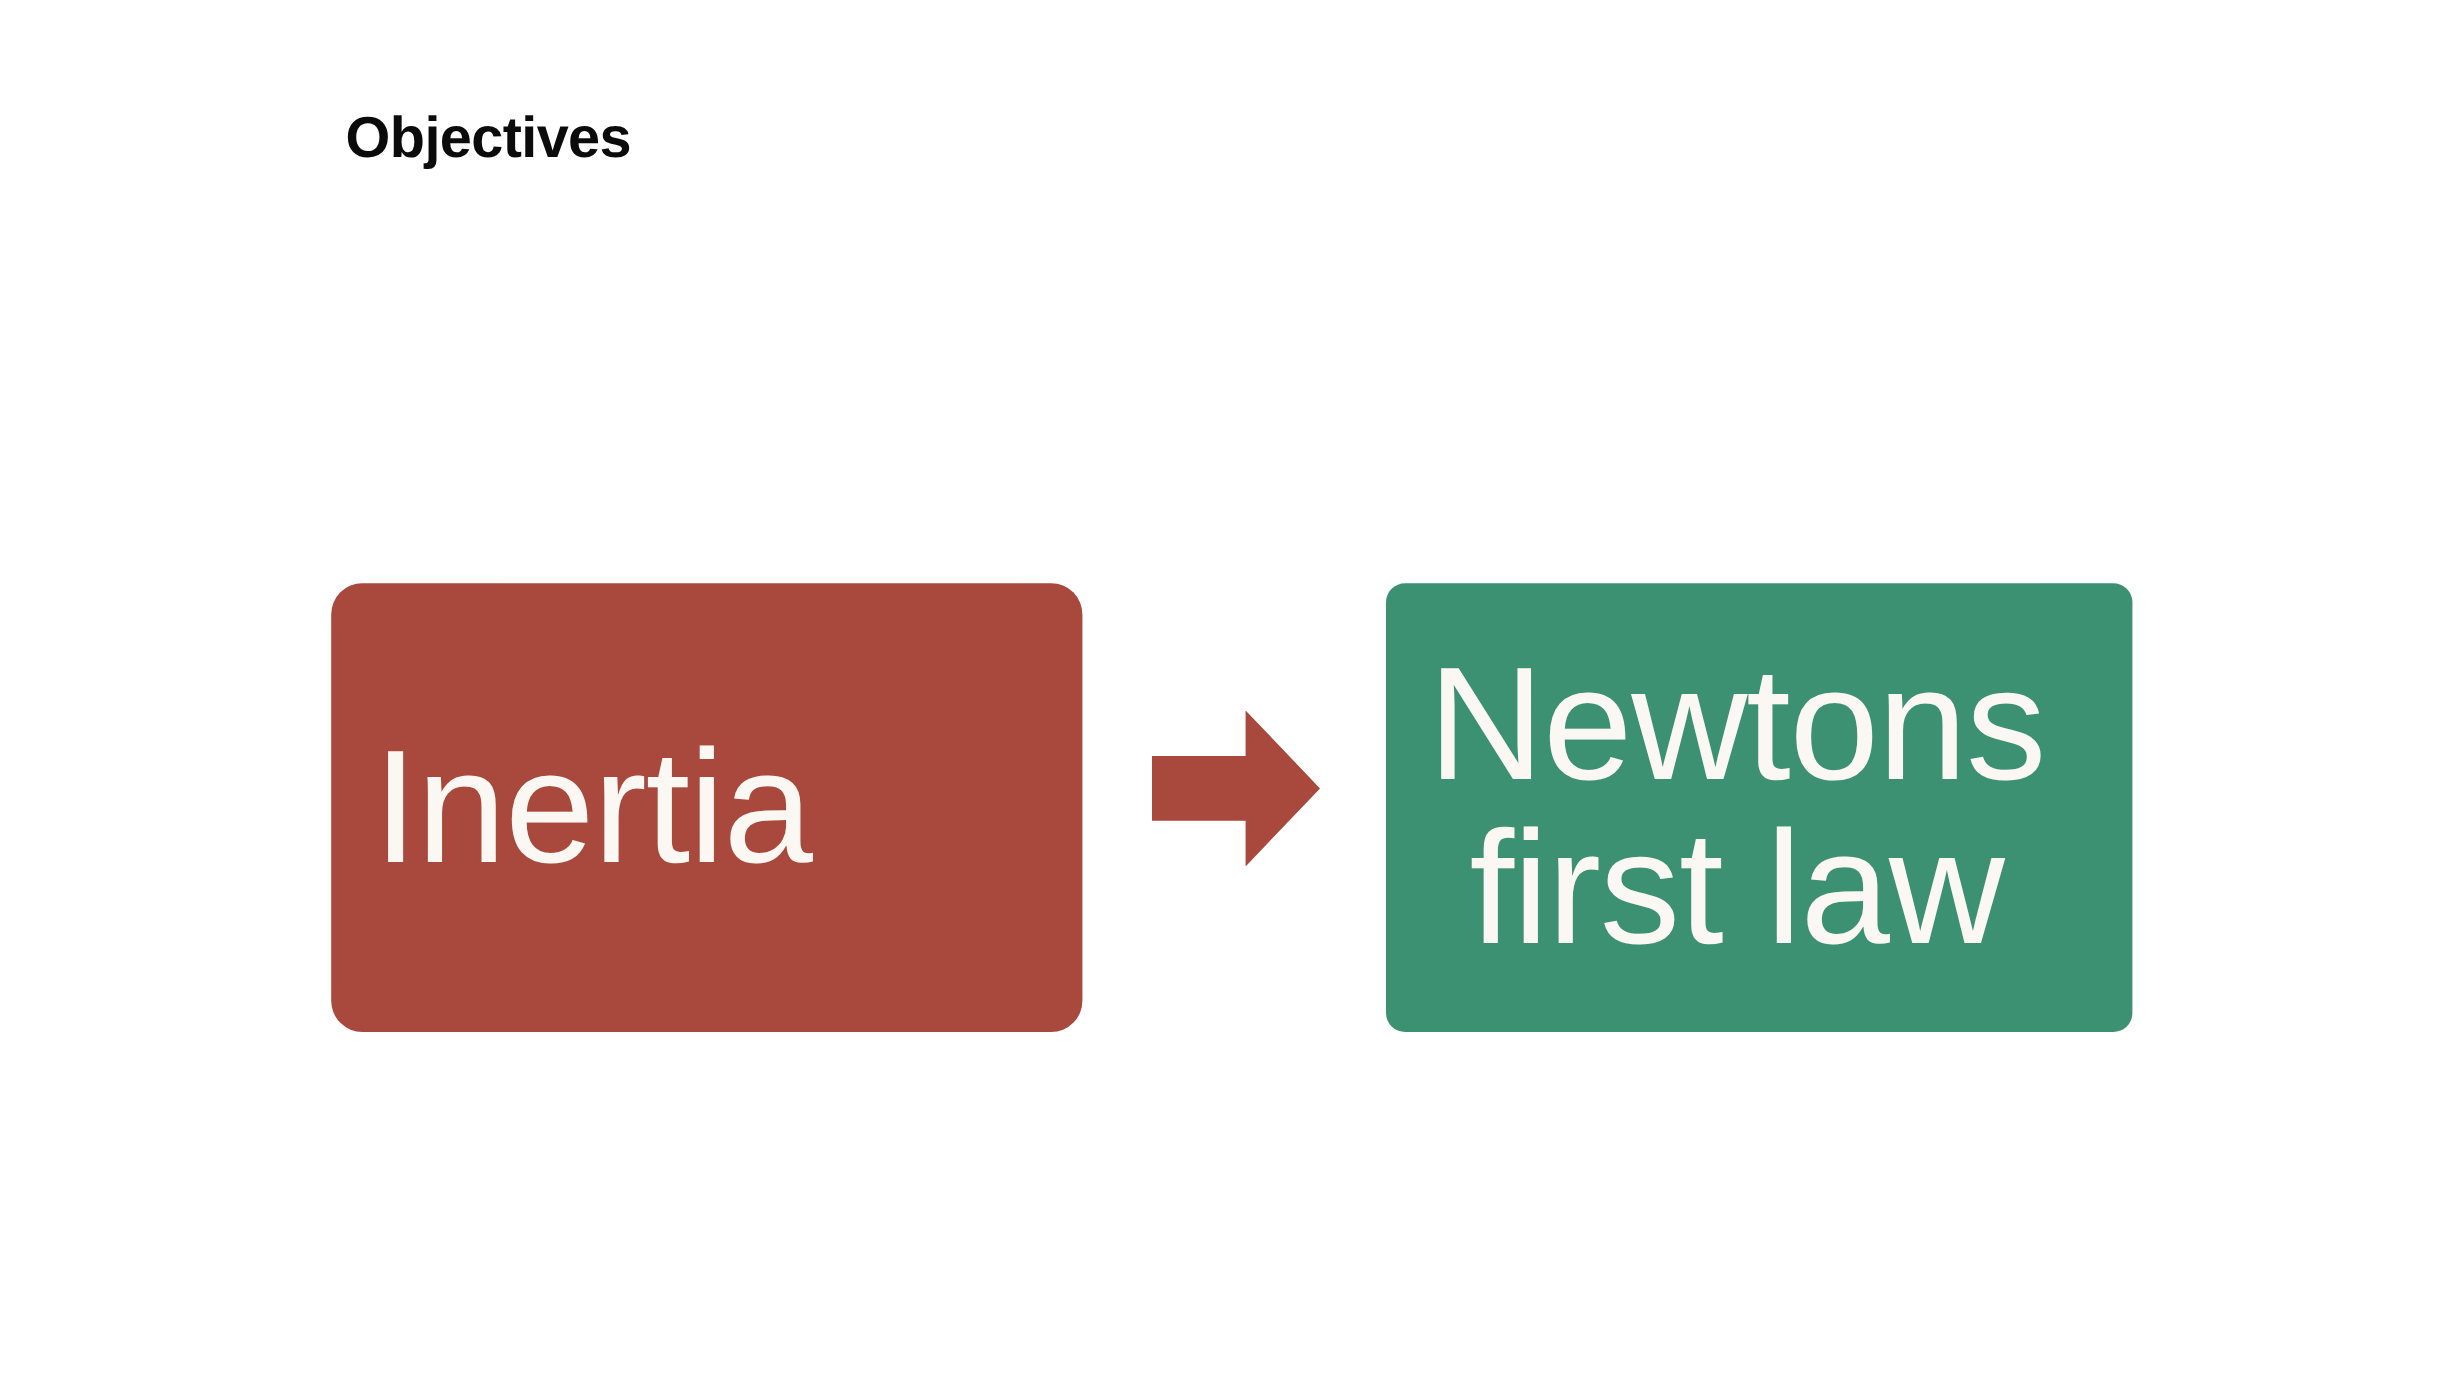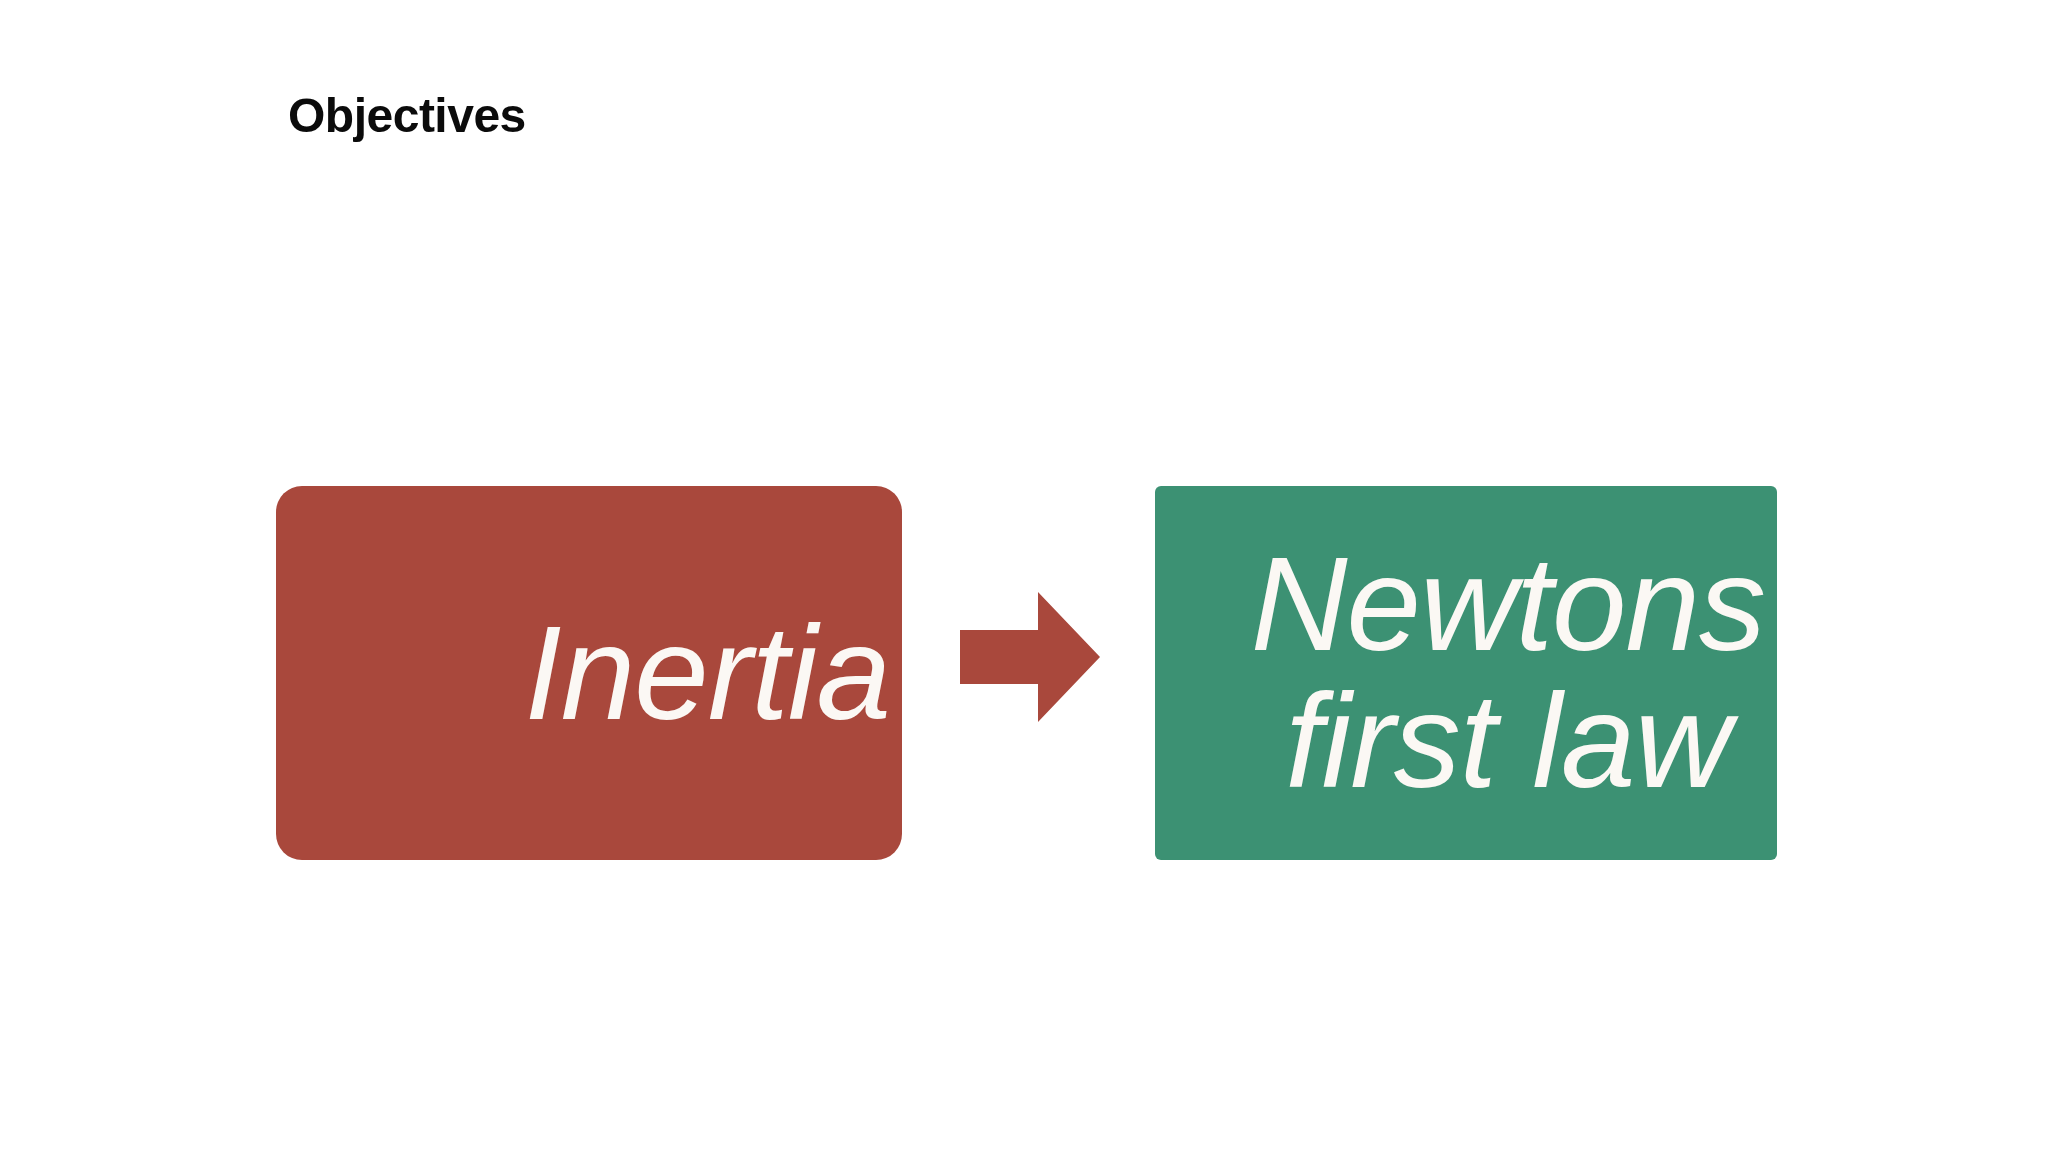--- a/index.html
+++ b/index.html
@@ -42,47 +42,46 @@
     top: 0;
     width: 2048px;
     height: 1152px;
   }
 
   .node-box {
     position: absolute;
     box-sizing: border-box;
     display: flex;
     align-items: center;
-    justify-content: flex-end;
+    justify-content: flex-start;
     text-align: center;
     color: #fbf8f4;
     font-weight: 300;
     font-size: 134px;
     line-height: 1.02;
     letter-spacing: -1px;
-    padding: 0 12px;
-    font-style: italic;
+    padding: 0 35px;
   }
 
   #node-inertia {
     left: 276px;
     top: 486px;
     width: 626px;
     height: 374px;
     background: #a9483c;
     border-radius: 26px;
   }
 
   #node-newtons-first-law {
     left: 1155px;
     top: 486px;
     width: 622px;
     height: 374px;
     background: #3c9173;
-    border-radius: 6px;
+    border-radius: 16px;
   }
 
   .node-label {
     display: block;
     white-space: pre-line;
   }
 
   
   #arrow-connector {
     position: absolute;

